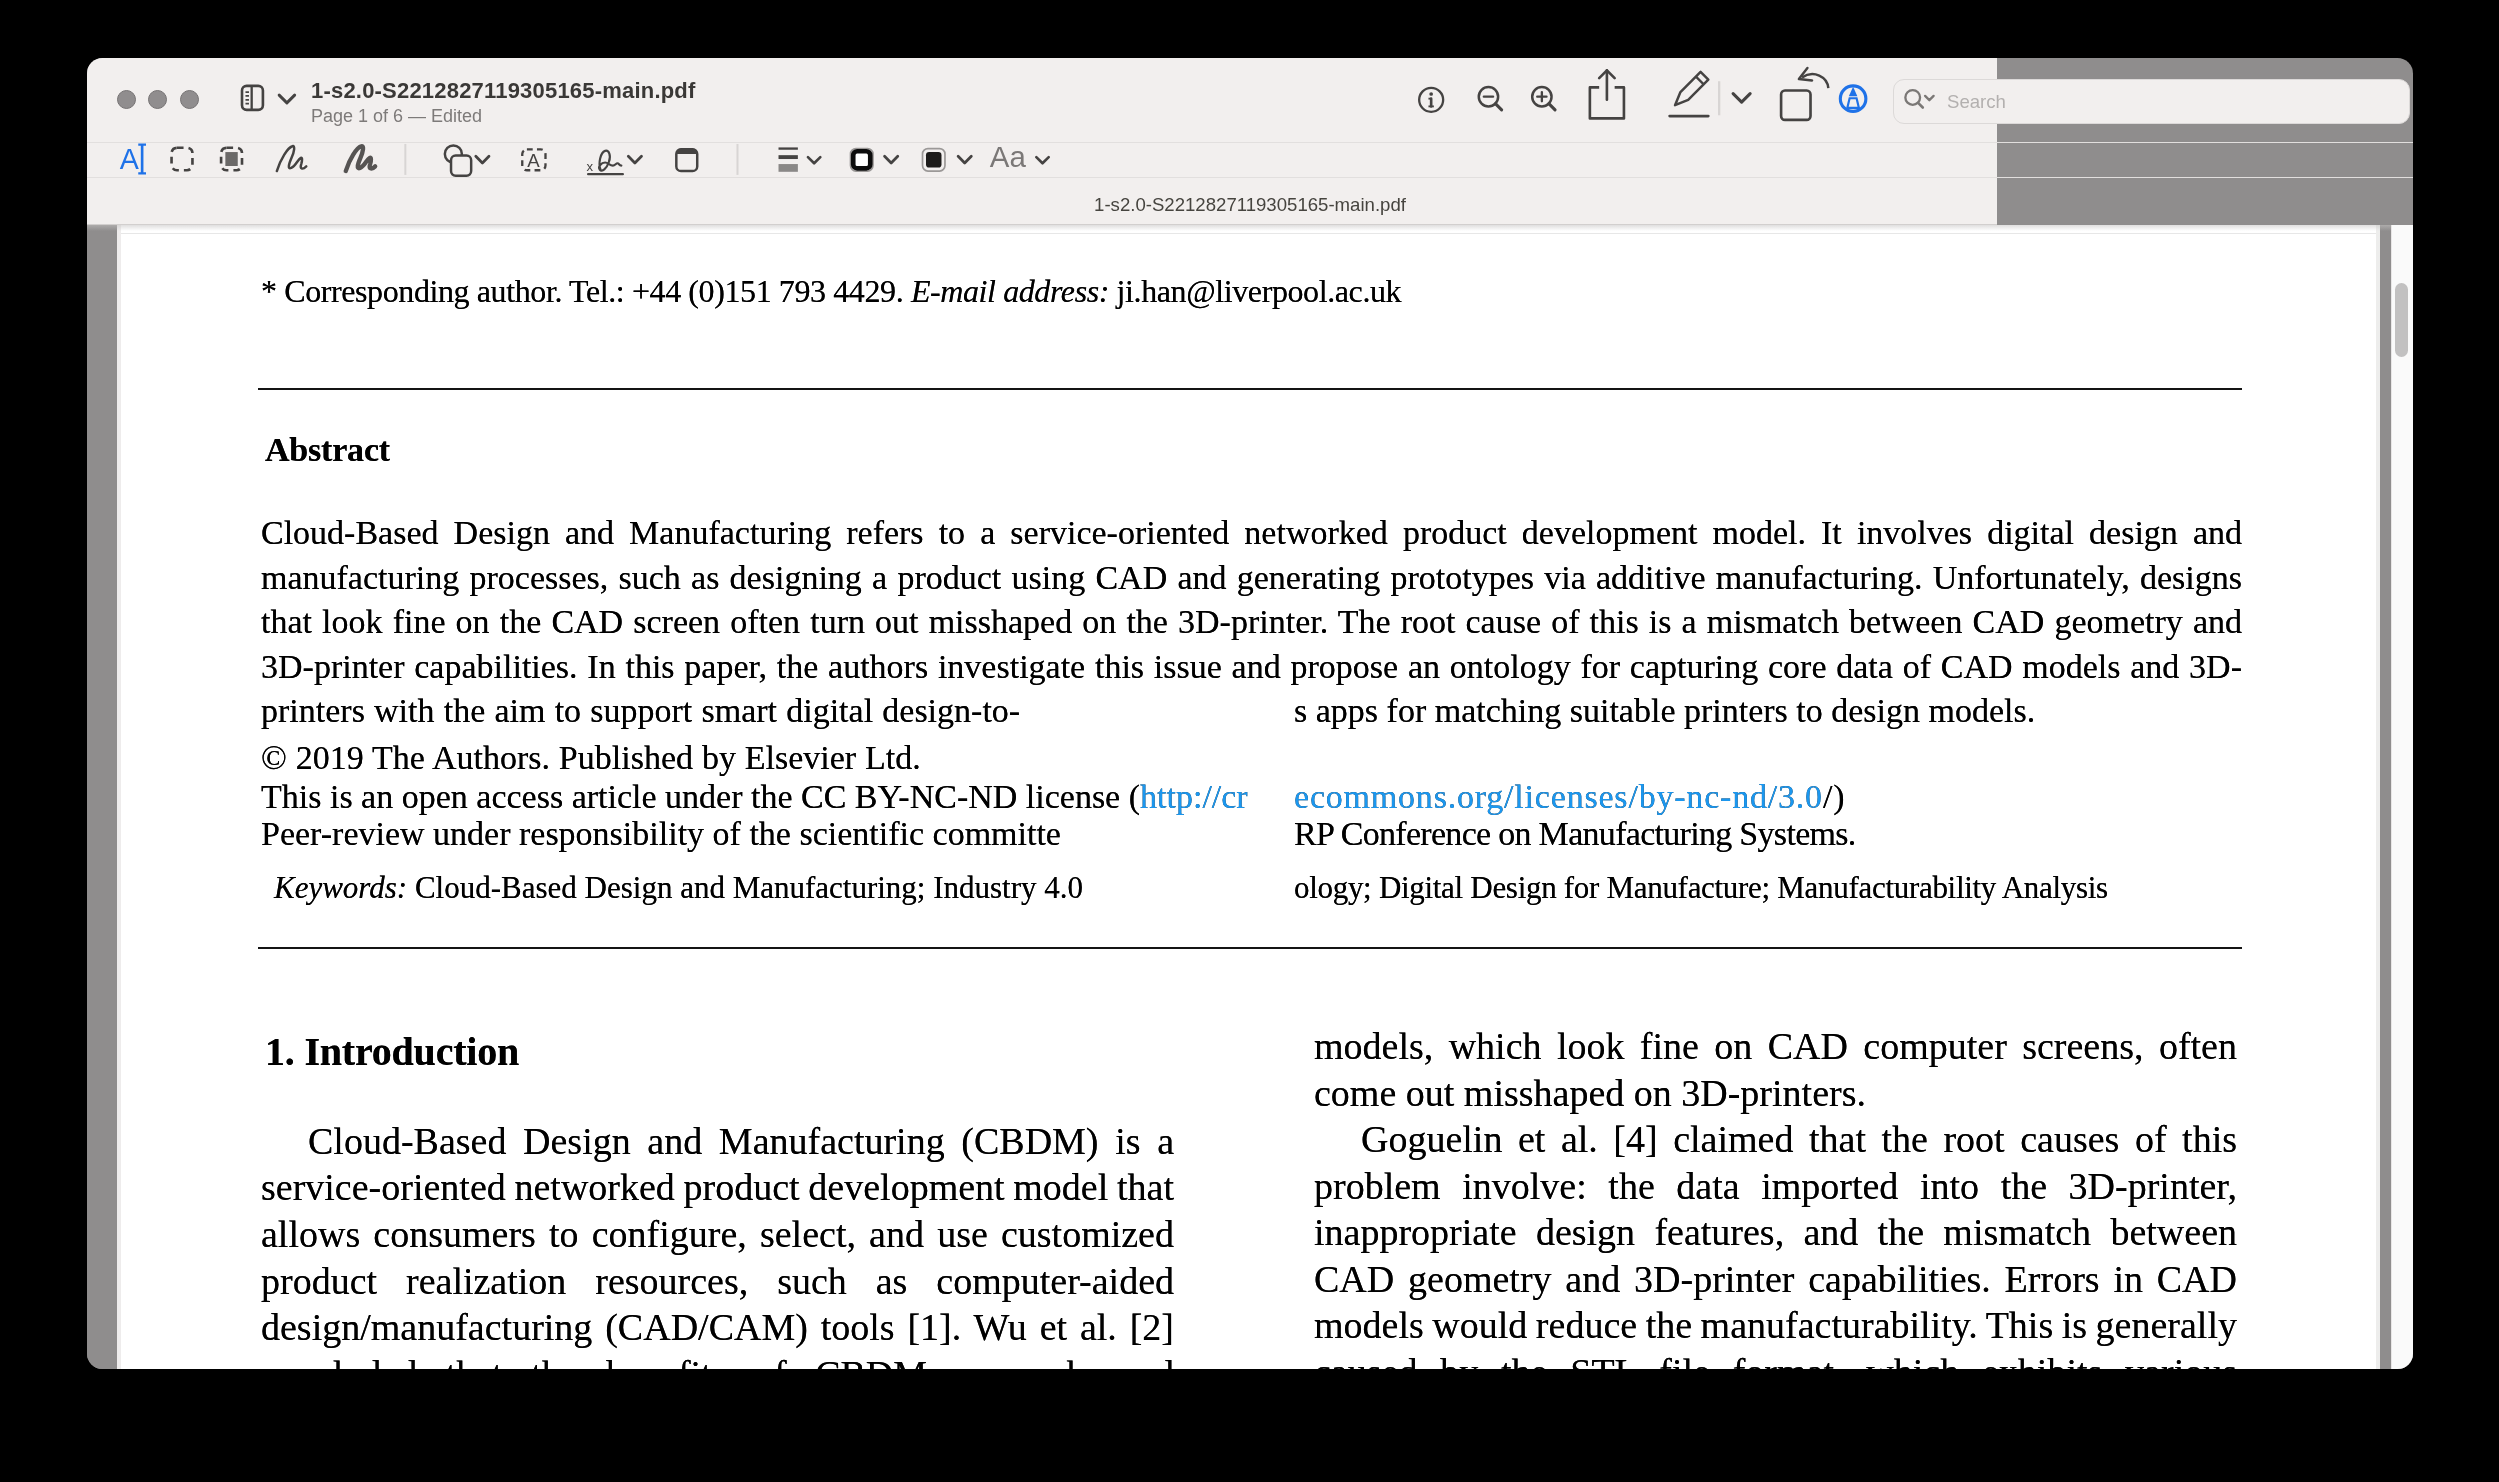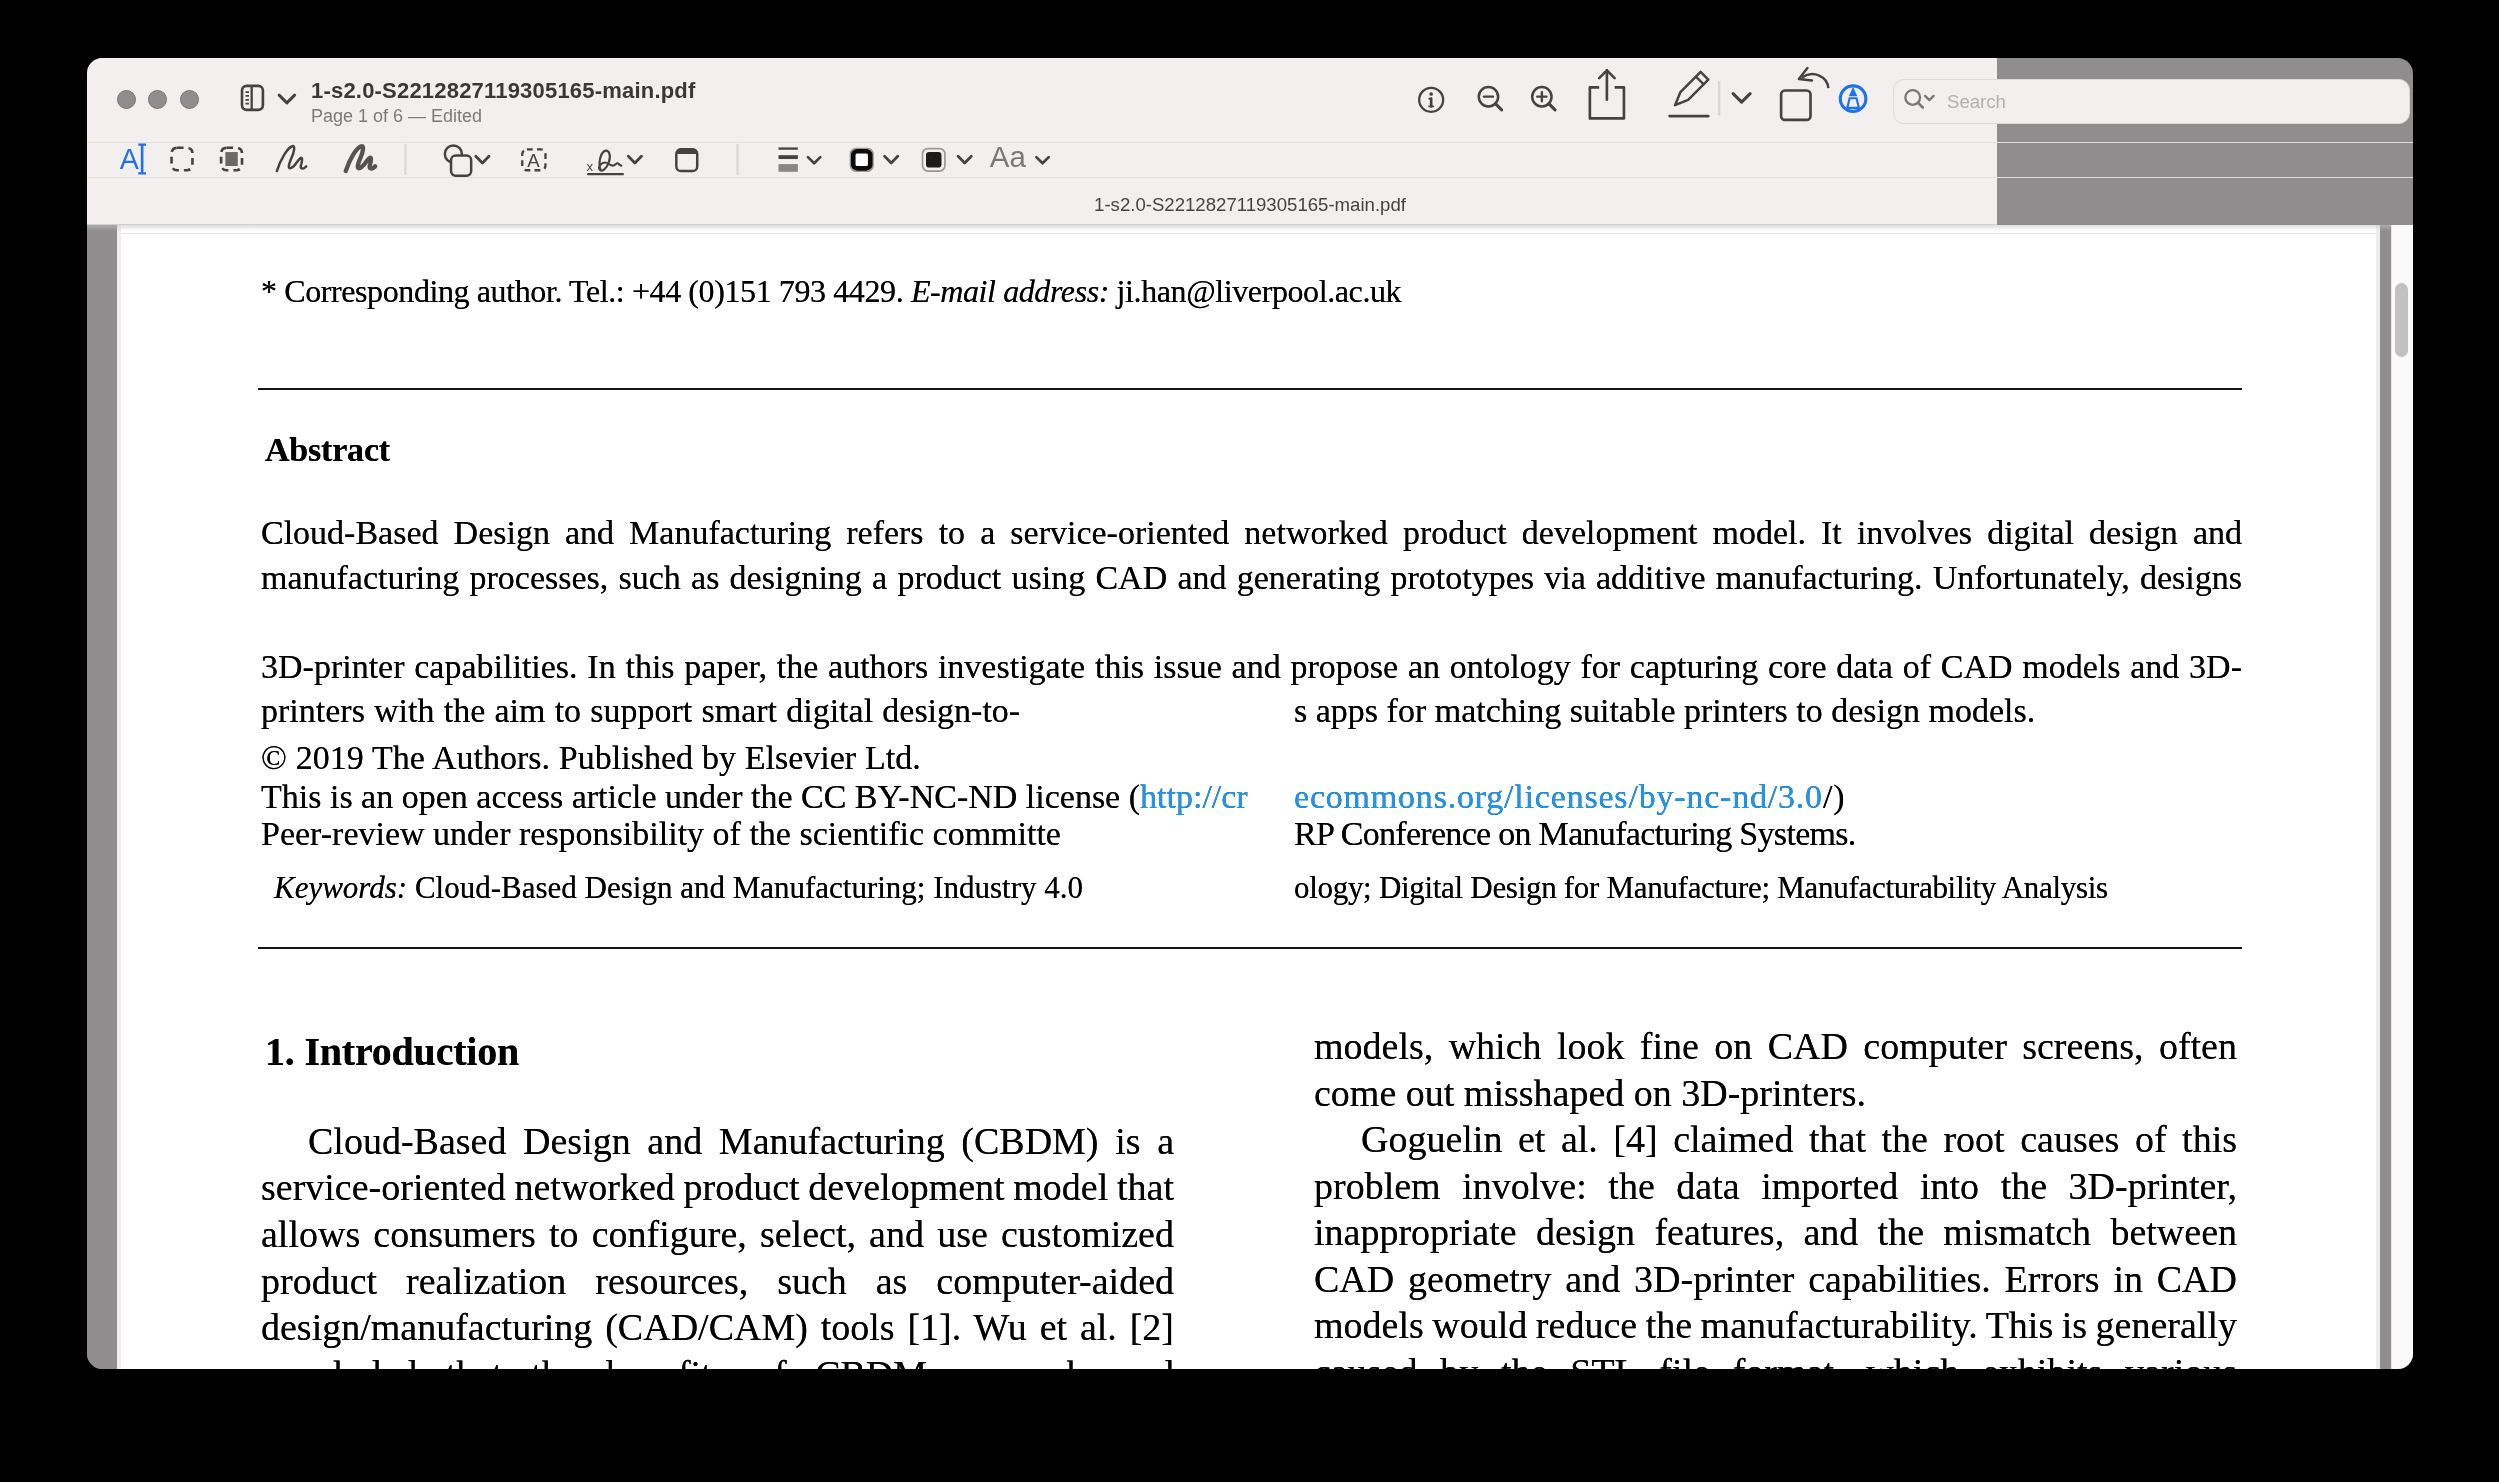--- a/index.html
+++ b/index.html
@@ -118,20 +118,21 @@
   </div>
   <div id="content">
     <div id="page"></div>
     <div id="pageedgeL"></div>
     <div id="pageedgeR"></div>
     <div style="position:absolute;left:34px;top:7.8px;width:2255px;height:0.8px;background:rgba(120,120,120,0.18)"></div>
     <div class="ser nline" style="left:174px;top:49px;font-size:32px;line-height:35px;letter-spacing:-0.4px;">* Corresponding author. Tel.: +44 (0)151 793 4429. <i>E-mail address:</i> ji.han@liverpool.ac.uk</div>
 <div class="ser nline" style="left:178px;top:206px;font-size:34px;line-height:38px;letter-spacing:-0.2px;"><b>Abstract</b></div>
 <div class="ser jline" style="left:174px;top:289px;font-size:34px;line-height:38px;width:1981px;">Cloud-Based Design and Manufacturing refers to a service-oriented networked product development model. It involves digital design and</div>
 <div class="ser jline" style="left:174px;top:334px;font-size:34px;line-height:38px;width:1981px;">manufacturing processes, such as designing a product using CAD and generating prototypes via additive manufacturing. Unfortunately, designs</div>
+<div class="ser jline" style="left:174px;top:378px;font-size:34px;line-height:38px;width:1981px;">that look fine on the CAD screen often turn out misshaped on the 3D-printer. The root cause of this is a mismatch between CAD geometry and</div>
 <div class="ser jline" style="left:174px;top:423px;font-size:34px;line-height:38px;width:1981px;">3D-printer capabilities. In this paper, the authors investigate this issue and propose an ontology for capturing core data of CAD models and 3D-</div>
 <div class="ser nline" style="left:174px;top:467px;font-size:34px;line-height:38px;word-spacing:0.7px;">printers with the aim to support smart digital design-to-</div>
 <div class="ser nline" style="left:1207px;top:467px;font-size:34px;line-height:38px;">s apps for matching suitable printers to design models.</div>
 <div class="ser nline" style="left:174px;top:514px;font-size:34px;line-height:38px;word-spacing:0.4px;">© 2019 The Authors. Published by Elsevier Ltd.</div>
 <div class="ser nline" style="left:174px;top:553px;font-size:34px;line-height:38px;">This is an open access article under the CC BY-NC-ND license (<span class="link">http://cr</span></div>
 <div class="ser nline" style="left:1207px;top:553px;font-size:34px;line-height:38px;letter-spacing:0.8px;"><span class="link">ecommons.org/licenses/by-nc-nd/3.0</span>/)</div>
 <div class="ser nline" style="left:174px;top:590px;font-size:34px;line-height:38px;">Peer-review under responsibility of the scientific committe</div>
 <div class="ser nline" style="left:1207px;top:590px;font-size:34px;line-height:38px;letter-spacing:-0.7px;">RP Conference on Manufacturing Systems.</div>
 <div class="ser nline" style="left:187px;top:646px;font-size:31px;line-height:34px;"><i>Keywords:</i> Cloud-Based Design and Manufacturing; Industry 4.0</div>
 <div class="ser nline" style="left:1207px;top:646px;font-size:31px;line-height:34px;letter-spacing:-0.3px;">ology; Digital Design for Manufacture; Manufacturability Analysis</div>

